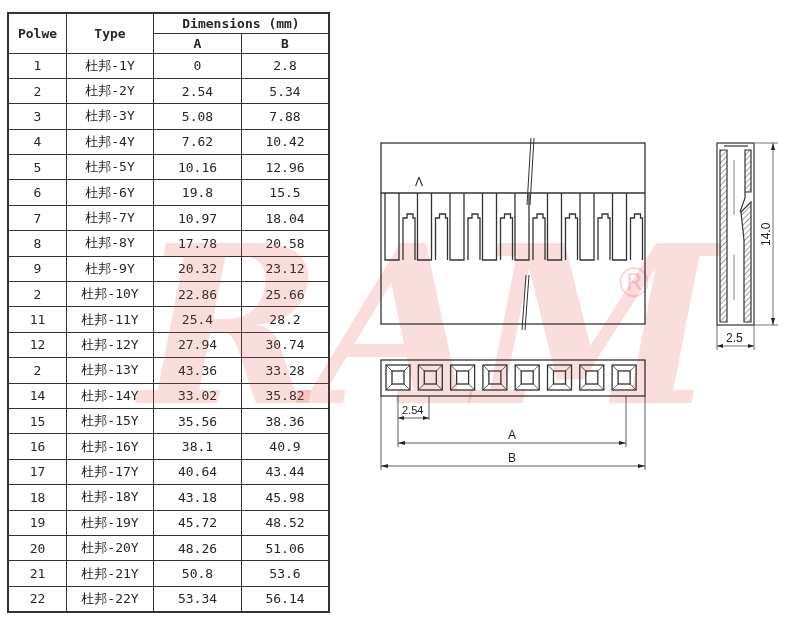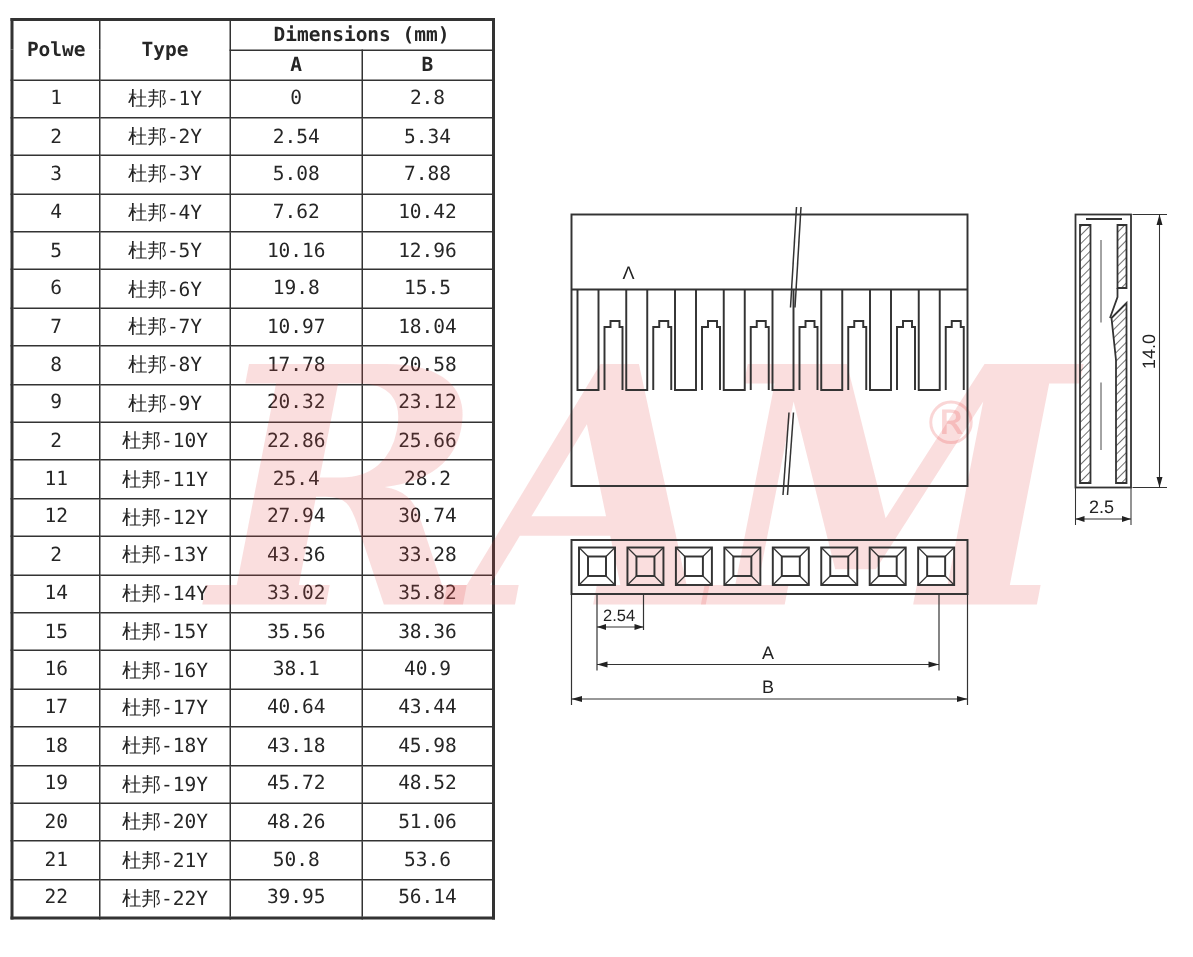--- a/index.html
+++ b/index.html
@@ -155,21 +155,21 @@
       </tr>
       <tr>
         <td>21</td>
         <td>杜邦-21Y</td>
         <td>50.8</td>
         <td>53.6</td>
       </tr>
       <tr>
         <td>22</td>
         <td>杜邦-22Y</td>
-        <td>39.95</td>
+        <td>53.34</td>
         <td>56.14</td>
       </tr>
     </tbody>
 </table>
 
 <div class="watermark">RAM</div>
 <div class="reg">®</div>
 
 <svg class="dwg" width="795" height="638" viewBox="0 0 795 638">
   <defs>

